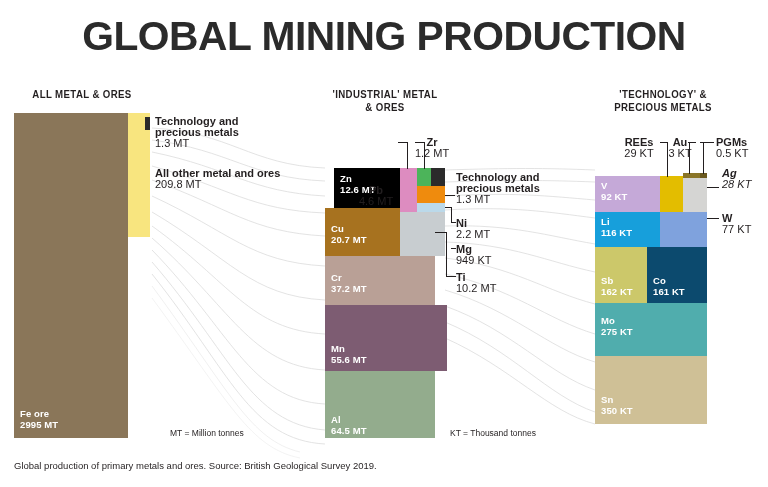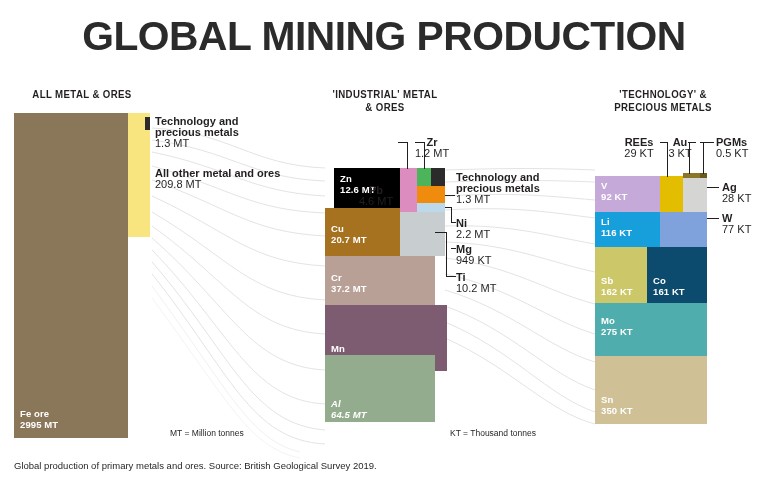--- a/index.html
+++ b/index.html
@@ -170,21 +170,21 @@
       <span>Cr</span>
       <span class="val">37.2 MT</span>
     </div>
   </div>
   <div class="block" style="left:325px;top:305px;width:122px;height:66px;background:#7d5c72;">
     <div class="blk-label" style="top:38px;">
       <span>Mn</span>
       <span class="val">55.6 MT</span>
     </div>
   </div>
-  <div class="block" style="left:325px;top:355px;width:110px;height:67px;background:#93ac8d;font-style:italic;">
+  <div class="block" style="left:325px;top:371px;width:110px;height:67px;background:#93ac8d;">
     <div class="blk-label" style="top:43px;">
       <span>Al</span>
       <span class="val">64.5 MT</span>
     </div>
   </div>
 
   <div class="block" style="left:400px;top:168px;width:17px;height:54px;background:#dd8cc0;"></div>
   <div class="block" style="left:417px;top:168px;width:14px;height:18px;background:#4cb45a;"></div>
   <div class="block" style="left:431px;top:168px;width:14px;height:18px;background:#2b2b2b;"></div>
   <div class="block" style="left:417px;top:186px;width:28px;height:17px;background:#ef8b0d;"></div>
@@ -293,21 +293,21 @@
   <div class="lead lead-h" style="left:688px;top:142px;width:8px;"></div>
   <div class="lead lead-v" style="left:689px;top:142px;height:32px;"></div>
 
   <div class="ann" style="left:716px;top:137px;">
     <b>PGMs</b>
     <span class="val">0.5 KT</span>
   </div>
   <div class="lead lead-h" style="left:700px;top:142px;width:14px;"></div>
   <div class="lead lead-v" style="left:703px;top:142px;height:32px;"></div>
 
-  <div class="ann" style="left:722px;top:182px;">
+  <div class="ann" style="left:722px;top:168px;font-style:italic;">
     <b>Ag</b>
     <span class="val">28 KT</span>
   </div>
   <div class="lead lead-h" style="left:707px;top:187px;width:12px;"></div>
 
   <div class="ann" style="left:722px;top:213px;">
     <b>W</b>
     <span class="val">77 KT</span>
   </div>
   <div class="lead lead-h" style="left:707px;top:218px;width:12px;"></div>

